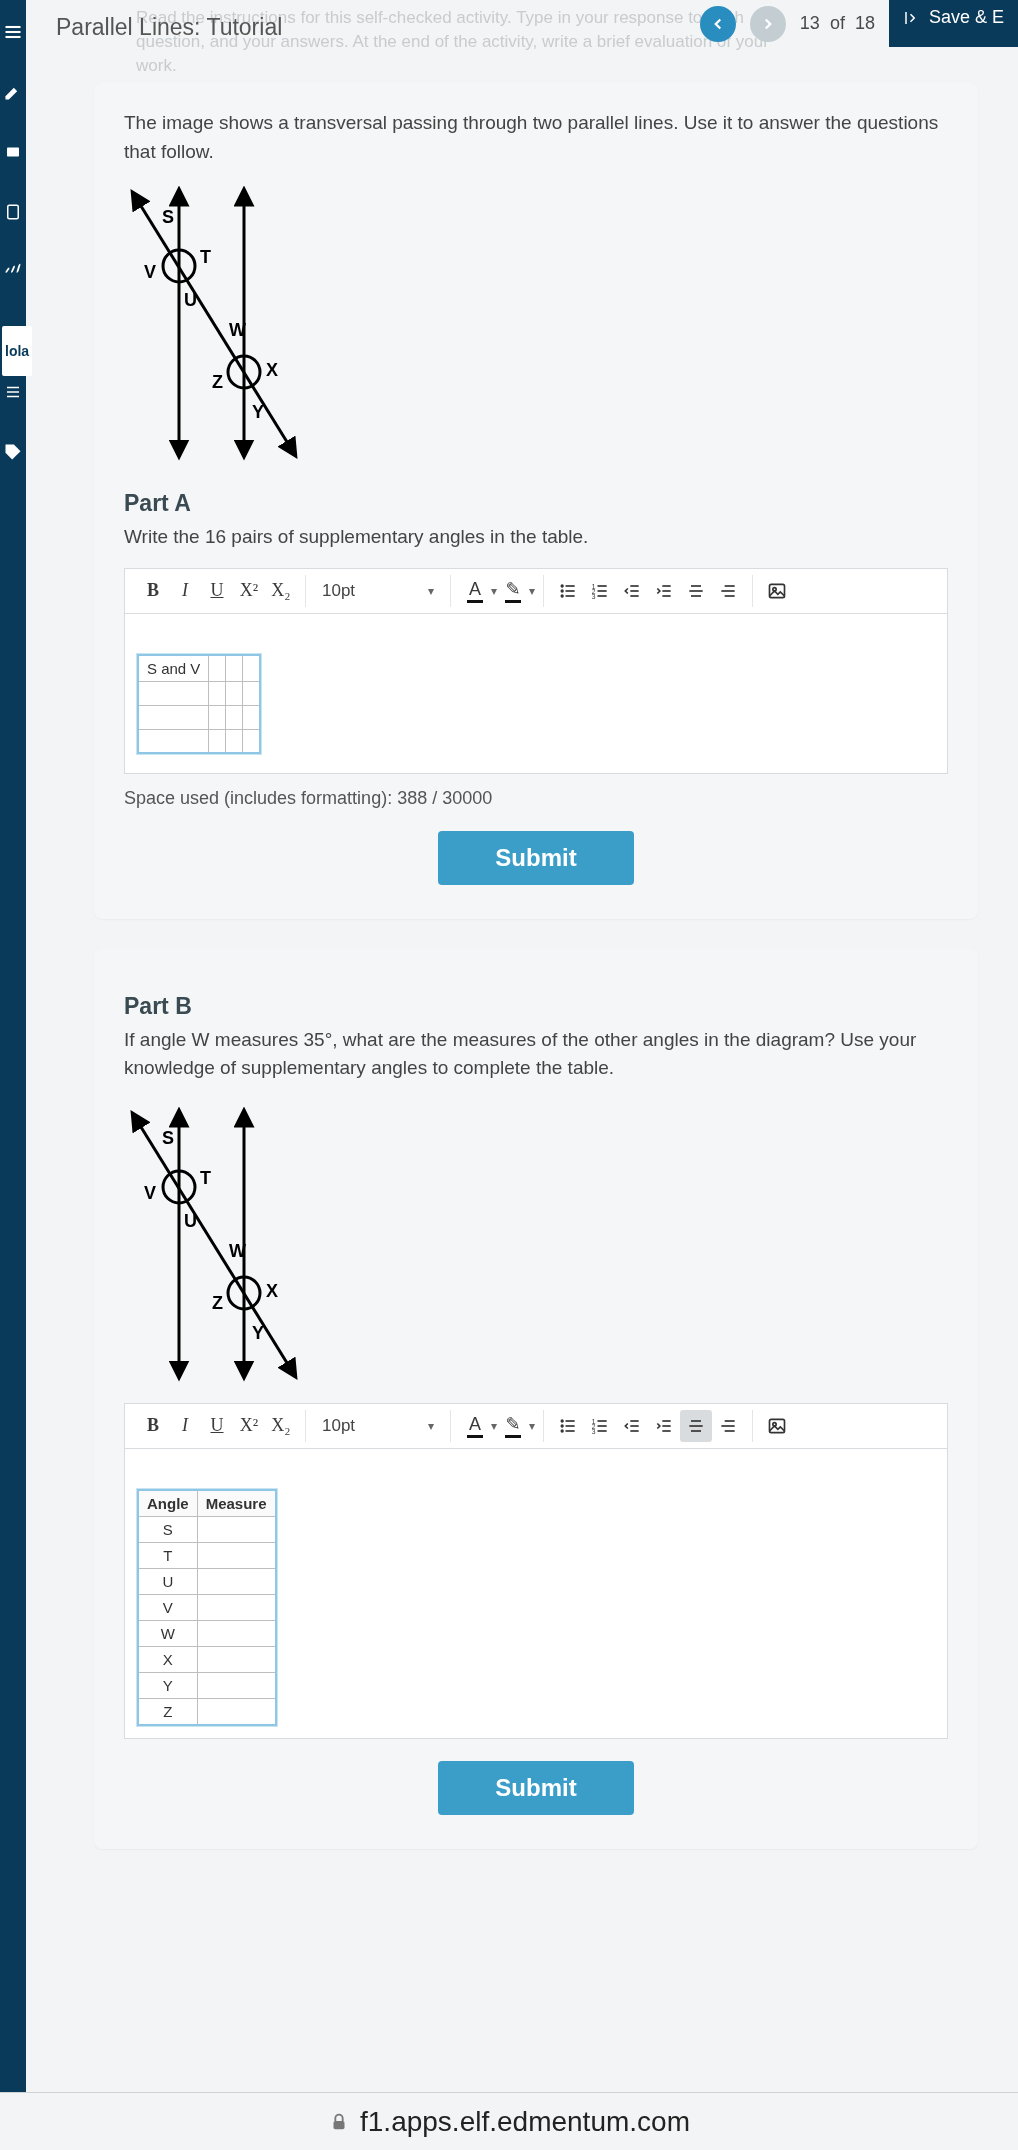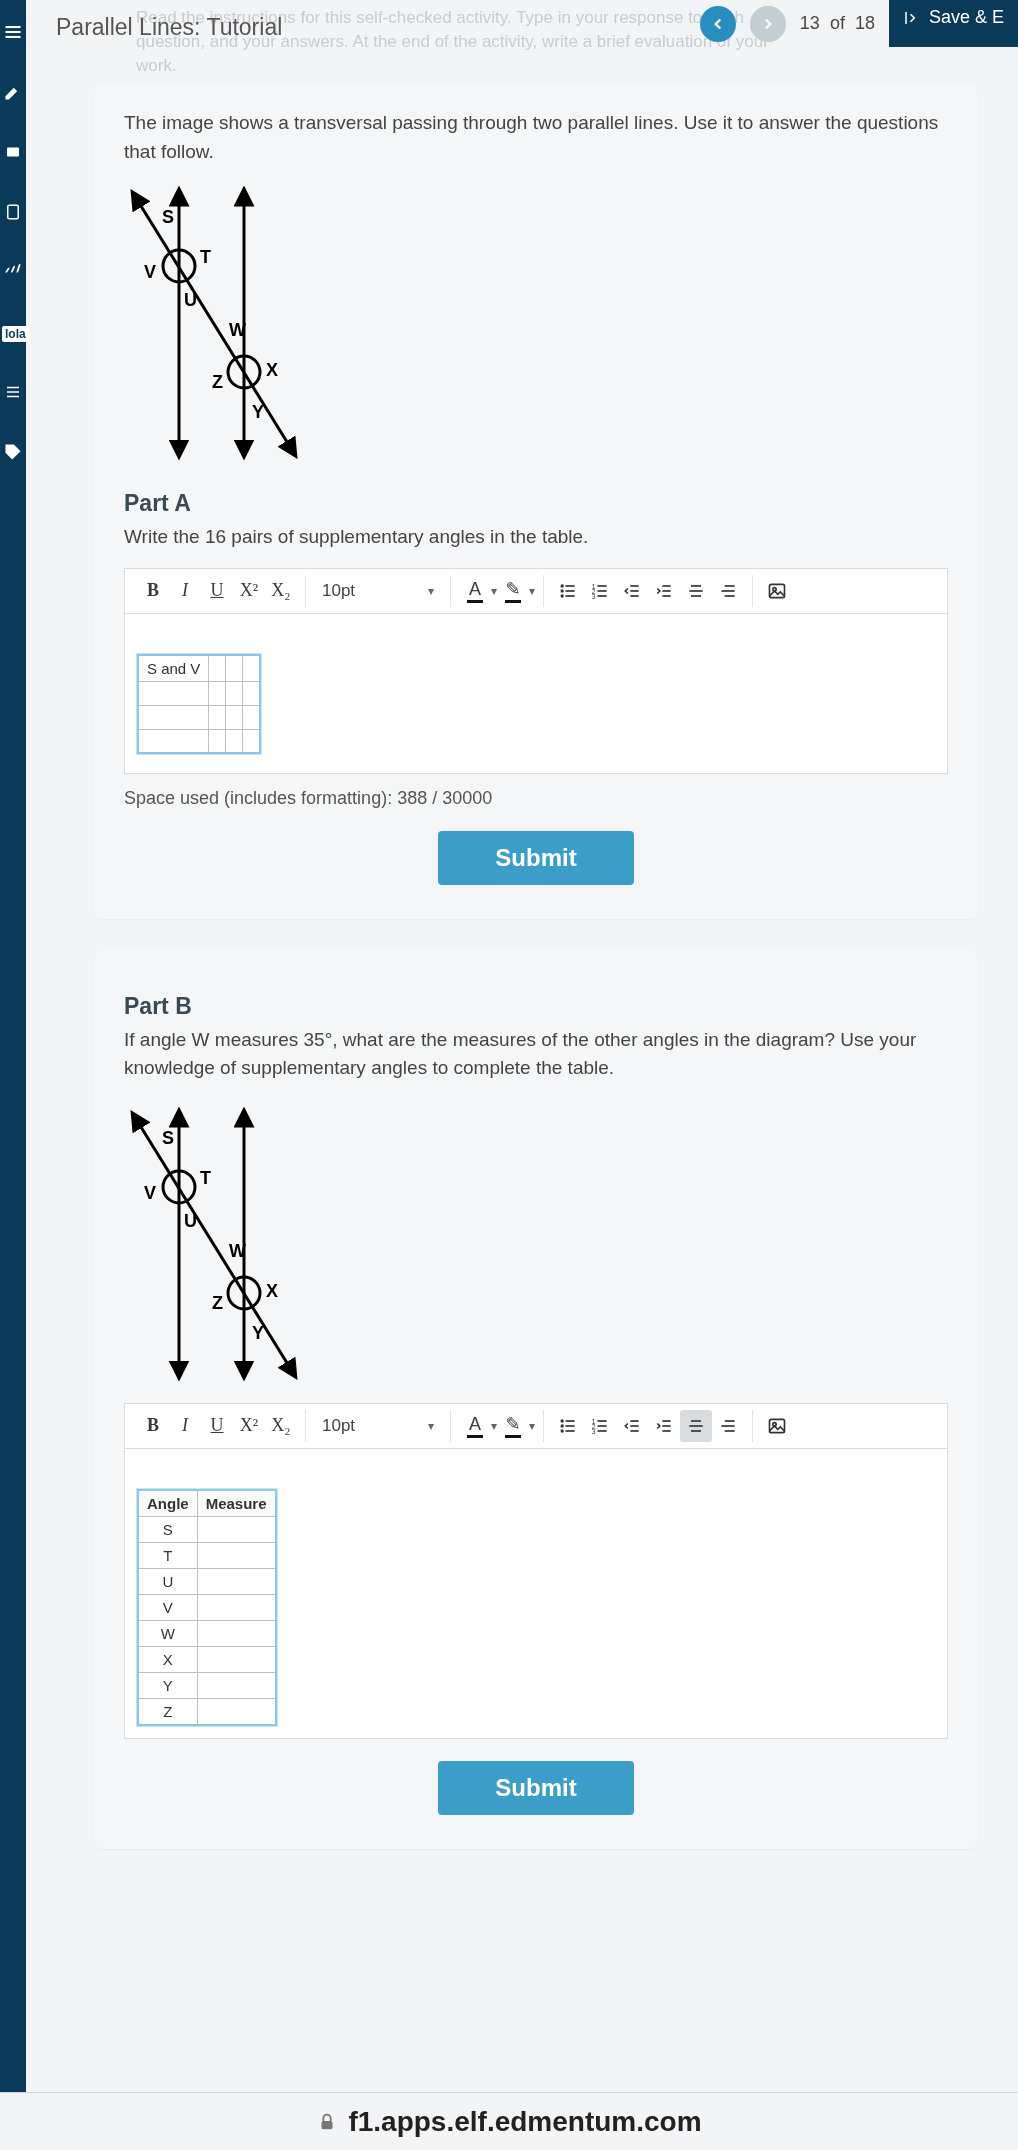--- a/index.html
+++ b/index.html
@@ -177,32 +177,32 @@
     font-size: 24px; font-weight: 600;
     border-radius: 4px;
   }
   .footer-bar {
     position:absolute;
     left:0; right:0; bottom:0;
     height: 58px;
     background: #f3f4f5;
     border-top: 1px solid #d0d3d6;
     display:flex; align-items:center; justify-content:center;
-    font-size: 28px; font-weight:700; color:#222;
+    font-size: 28px; font-weight:400; color:#222;
     gap: 10px;
   }
   .lock { width:22px; height:22px; }
   .chev { font-size: 12px; color:#666; }
   .lola-badge {
     position:absolute;
     background:#fff;
     color:#0a3a5a;
-    font-size:12px;
+    font-size:14px;
     font-weight:700;
-    padding:1px 3px;
+    padding:17px 3px;
     border-radius:2px;
     left:2px;
     top:326px;
   }
 </style>
 </head>
 <body>
 
 <div class="sidebar">
   <div class="sidebar-icon">

